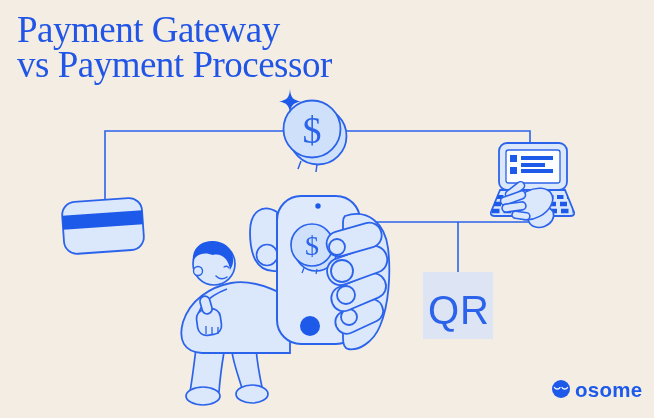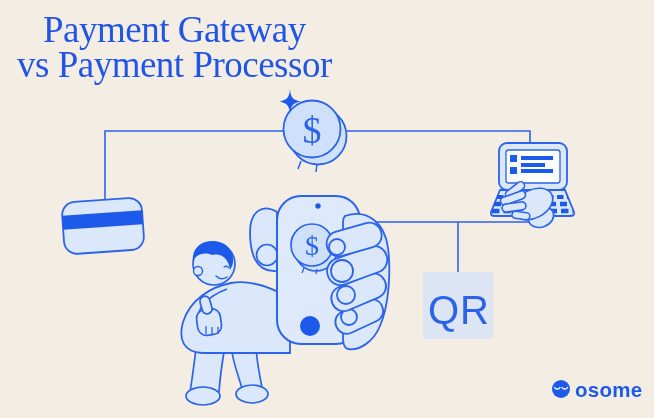--- a/index.html
+++ b/index.html
@@ -6,21 +6,21 @@
   body{width:654px;height:418px;overflow:hidden;}
   .canvas{
     position:relative;width:654px;height:418px;
     background:#f4ede4;
     font-family:"Liberation Sans",sans-serif;
   }
   .title{
     position:absolute;left:17px;top:12px;
     font-family:"Liberation Serif","DejaVu Serif",serif;
     font-size:37px;line-height:35px;font-weight:500;
-    color:#2155e6;letter-spacing:-0.5px;text-align:center;
+    color:#2155e6;letter-spacing:-0.5px;
   }
   .illustration{position:absolute;left:0;top:0;}
   .logo-text{
     font-family:"Liberation Sans",sans-serif;
     font-weight:bold;
   }
 </style>
 </head>
 <body>
 

